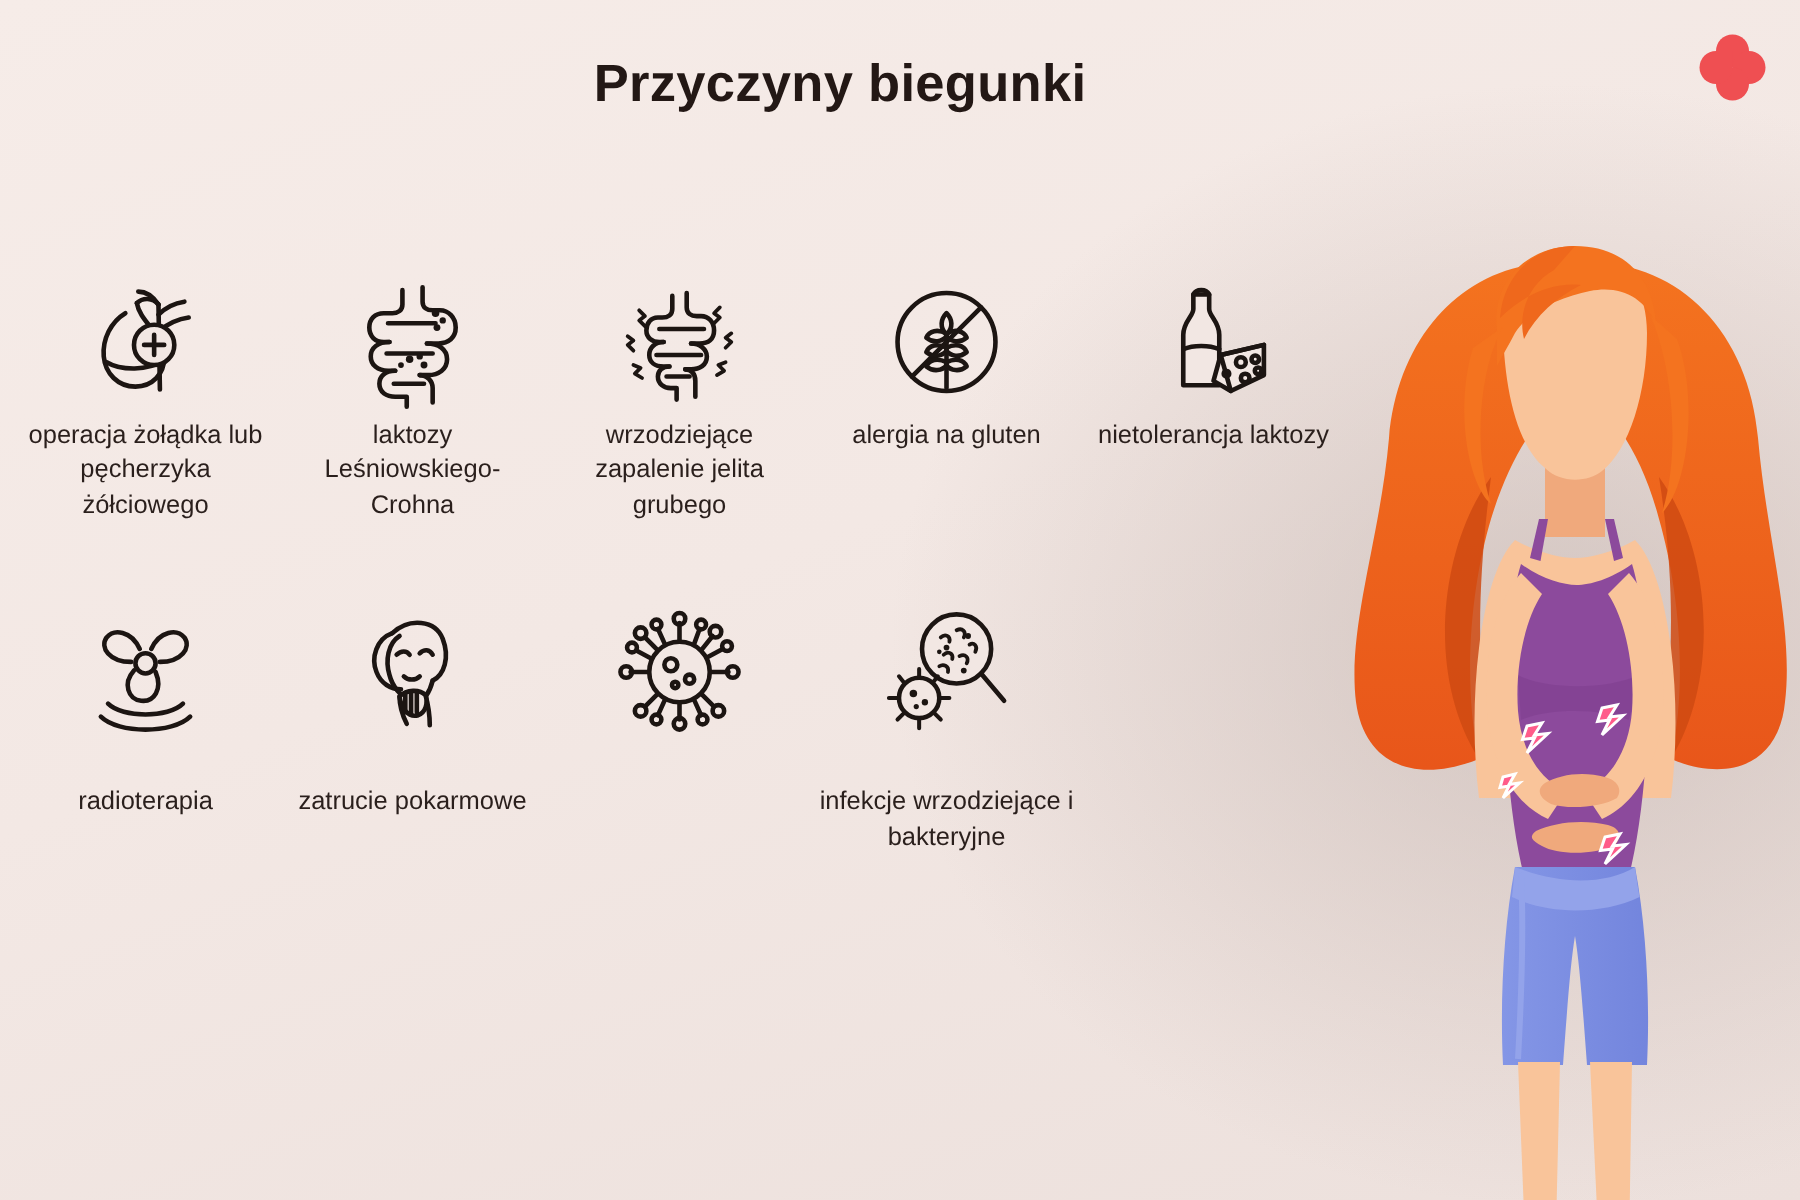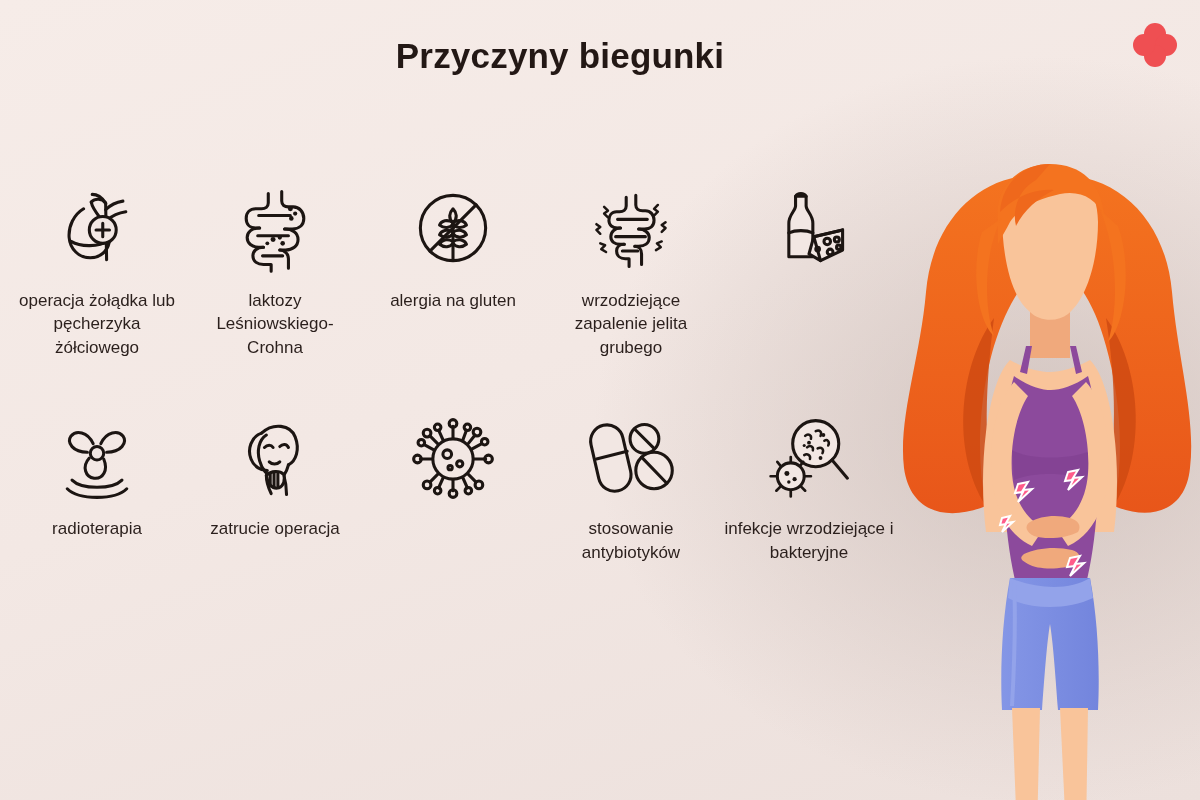--- a/index.html
+++ b/index.html
@@ -69,29 +69,29 @@
     display: flex;
     align-items: center;
     justify-content: center;
   }
   .icon-box svg {
     width: 100%;
     height: 100%;
     display: block;
   }
   .caption {
-    margin-top: 13px;
+    margin-top: 2px;
     text-align: center;
     font-size: 17px;
     line-height: 1.38;
     color: #2a1f1c;
     width: 172px;
     word-break: break-word;
   }
-  .row-2 .caption { margin-top: 10px; }
+  .row-2 .caption { margin-top: 26px; }
 
   
   .character {
     position: absolute;
     left: 890px;
     top: 150px;
     width: 320px;
     height: 650px;
   }
   .character svg { display: block; width: 100%; height: 100%; }
@@ -146,38 +146,20 @@
             <circle cx="66" cy="30" r="2.6" fill="#1c1512" stroke="none"></circle>
             <circle cx="71" cy="35" r="2.2" fill="#1c1512" stroke="none"></circle>
             <circle cx="67" cy="40" r="2.4" fill="#1c1512" stroke="none"></circle>
             <circle cx="48" cy="62" r="2.6" fill="#1c1512" stroke="none"></circle>
             <circle cx="55" cy="60" r="2.2" fill="#1c1512" stroke="none"></circle>
             <circle cx="58" cy="66" r="2.4" fill="#1c1512" stroke="none"></circle>
             <circle cx="42" cy="66" r="2" fill="#1c1512" stroke="none"></circle>
           </svg>
         </div>
         <div class="caption">laktozy Leśniowskiego-Crohna</div>
-      </div>
-
-      <div class="cell">
-        <div class="icon-box">
-          <svg viewBox="0 0 100 100" fill="none" stroke="#1c1512" stroke-width="3.2" stroke-linecap="round" stroke-linejoin="round">
-            <circle cx="50" cy="50" r="34"></circle>
-            <path d="M26 74 L74 26"></path>
-            <path d="M50 82 L50 44"></path>
-            <path d="M50 30 C46 34 45 40 50 45 C55 40 54 34 50 30 Z"></path>
-            <path d="M50 44 C44 41 38 42 36 47 C41 51 47 50 50 46"></path>
-            <path d="M50 44 C56 41 62 42 64 47 C59 51 53 50 50 46"></path>
-            <path d="M50 54 C44 51 38 52 36 57 C41 61 47 60 50 56"></path>
-            <path d="M50 54 C56 51 62 52 64 57 C59 61 53 60 50 56"></path>
-            <path d="M50 64 C44 61 38 62 36 67 C41 71 47 70 50 66"></path>
-            <path d="M50 64 C56 61 62 62 64 67 C59 71 53 70 50 66"></path>
-          </svg>
-        </div>
-        <div class="caption">alergia na gluten</div>
       </div>
 
       <div class="cell">
         <div class="icon-box">
           <svg viewBox="0 0 100 100" fill="none" stroke="#1c1512" stroke-width="3.2" stroke-linecap="round" stroke-linejoin="round">
             <path d="M45 18 L45 27 C45 31 42 33 38 33 L35 33 C30 33 27 37 27 42 C27 47 31 50 36 50 L39 50"></path>
             <path d="M39 50 C33 50 29 54 29 59 C29 64 33 67 39 67 L43 67"></path>
             <path d="M43 67 C38 67 35 70 35 74 C35 79 39 82 44 82 L48 82 L48 90"></path>
             <path d="M55 16 L55 26 C55 30 58 32 62 32 L65 32 C70 32 74 36 74 42 C74 48 70 51 64 51 L58 51"></path>
             <path d="M58 51 C64 51 69 55 69 60 C69 66 64 69 58 69 L54 69"></path>
@@ -192,33 +174,52 @@
               <path d="M82 64 l-5 2 l4 4 l-5 3"></path>
             </g>
           </svg>
         </div>
         <div class="caption">wrzodziejące zapalenie jelita grubego</div>
       </div>
 
       <div class="cell">
         <div class="icon-box">
           <svg viewBox="0 0 100 100" fill="none" stroke="#1c1512" stroke-width="3.2" stroke-linecap="round" stroke-linejoin="round">
+            <circle cx="50" cy="50" r="34"></circle>
+            <path d="M26 74 L74 26"></path>
+            <path d="M50 82 L50 44"></path>
+            <path d="M50 30 C46 34 45 40 50 45 C55 40 54 34 50 30 Z"></path>
+            <path d="M50 44 C44 41 38 42 36 47 C41 51 47 50 50 46"></path>
+            <path d="M50 44 C56 41 62 42 64 47 C59 51 53 50 50 46"></path>
+            <path d="M50 54 C44 51 38 52 36 57 C41 61 47 60 50 56"></path>
+            <path d="M50 54 C56 51 62 52 64 57 C59 61 53 60 50 56"></path>
+            <path d="M50 64 C44 61 38 62 36 67 C41 71 47 70 50 66"></path>
+            <path d="M50 64 C56 61 62 62 64 67 C59 71 53 70 50 66"></path>
+          </svg>
+        </div>
+        <div class="caption">alergia na gluten</div>
+      </div>
+
+      <div class="cell">
+        <div class="icon-box">
+          <svg viewBox="0 0 100 100" fill="none" stroke="#1c1512" stroke-width="3.2" stroke-linecap="round" stroke-linejoin="round">
             <path d="M36 17 L47 17 L47 27 C47 32 54 36 54 45 L54 80 L29 80 L29 45 C29 36 36 32 36 27 Z" fill="#f2e7e3"></path>
             <path d="M29 55 C36 52 47 52 54 55"></path>
             <path d="M36 17 C38 13 45 13 47 17"></path>
             <path d="M50 77 L55 59 L85 52 L85 73 L62 84 Z" fill="#f2e7e3"></path>
             <path d="M55 59 L85 52"></path>
             <path d="M55 59 L62 84"></path>
             <circle cx="69" cy="64" r="3.4"></circle>
             <circle cx="79" cy="62" r="2.6"></circle>
             <circle cx="72" cy="75" r="3"></circle>
             <circle cx="81" cy="70" r="2.3"></circle>
             <circle cx="59" cy="72" r="1.9"></circle>
           </svg>
         </div>
+        <div class="caption">nietolerancja laktozy</div>
       </div>
 
     </div>
 
     <div class="row row-2">
 
       <div class="cell">
         <div class="icon-box">
           <svg viewBox="0 0 100 100" fill="none" stroke="#1c1512" stroke-width="3.2" stroke-linecap="round" stroke-linejoin="round">
             <path d="M46 34 C40 21 28 20 23 26 C18 33 25 43 40 43"></path>
@@ -241,21 +242,21 @@
             <path d="M64 56 C62 64 58 70 52 73"></path>
             <path d="M39 38 C42 35 46 35 48 38"></path>
             <path d="M55 37 C58 34 62 34 64 38"></path>
             <path d="M44 53 C47 56 52 56 55 53"></path>
             <path d="M41 67 C41 74 43 80 46 86"></path>
             <path d="M59 66 C61 73 62 80 62 87"></path>
             <path d="M41 67 C46 62 55 62 59 66 C61 72 59 78 54 80 C47 82 42 75 41 67 Z" fill="#f2e7e3"></path>
             <path d="M45 65 L45 78 M49 64 L49 79 M53 64 L53 78"></path>
           </svg>
         </div>
-        <div class="caption">zatrucie operacja</div>
+        <div class="caption">zatrucie pokarmowe</div>
       </div>
 
       <div class="cell">
         <div class="icon-box">
           <svg viewBox="0 0 100 100" fill="none" stroke="#1c1512" stroke-width="3.2" stroke-linecap="round" stroke-linejoin="round">
             <g>
               <path d="M50 29 L50 16"></path>
                 <circle cx="50" cy="13" r="4"></circle>
               <path d="M65 35 L73 25"></path>
                 <circle cx="75" cy="22" r="4"></circle>
@@ -285,33 +286,20 @@
                 <circle cx="34" cy="83" r="3.4"></circle>
             </g>
             <circle cx="50" cy="50" r="21" fill="#f2e7e3"></circle>
             <circle cx="44" cy="45" r="4.5"></circle>
             <circle cx="57" cy="55" r="3.2"></circle>
             <circle cx="47" cy="59" r="2.2"></circle>
           </svg>
         </div>
       </div>
 
-      <div class="cell">
-        <div class="icon-box">
-          <svg viewBox="0 0 100 100" fill="none" stroke="#1c1512" stroke-width="3.2" stroke-linecap="round" stroke-linejoin="round">
-            <rect x="12" y="14" width="34" height="70" rx="17" transform="rotate(-13 29 49)" fill="#f2e7e3"></rect>
-            <path d="M14 50 L46 42"></path>
-            <circle cx="64" cy="29" r="15" fill="#f2e7e3"></circle>
-            <path d="M54 19 L74 39"></path>
-            <circle cx="74" cy="62" r="19" fill="#f2e7e3"></circle>
-            <path d="M61 48 L87 75"></path>
-          </svg>
-        </div>
-        <div class="caption">stosowanie antybiotyków</div>
-      </div>
 
       <div class="cell">
         <div class="icon-box">
           <svg viewBox="0 0 100 100" fill="none" stroke="#1c1512" stroke-width="3.2" stroke-linecap="round" stroke-linejoin="round">
             <circle cx="57" cy="34" r="24" fill="#f2e7e3"></circle>
             <path d="M74 51 L90 70"></path>
             <g stroke-width="2.6">
               <path d="M46 26 C49 23 53 25 52 29"></path>
               <path d="M57 21 C61 19 64 22 62 26"></path>
               <path d="M66 31 C69 29 72 32 70 36"></path>

